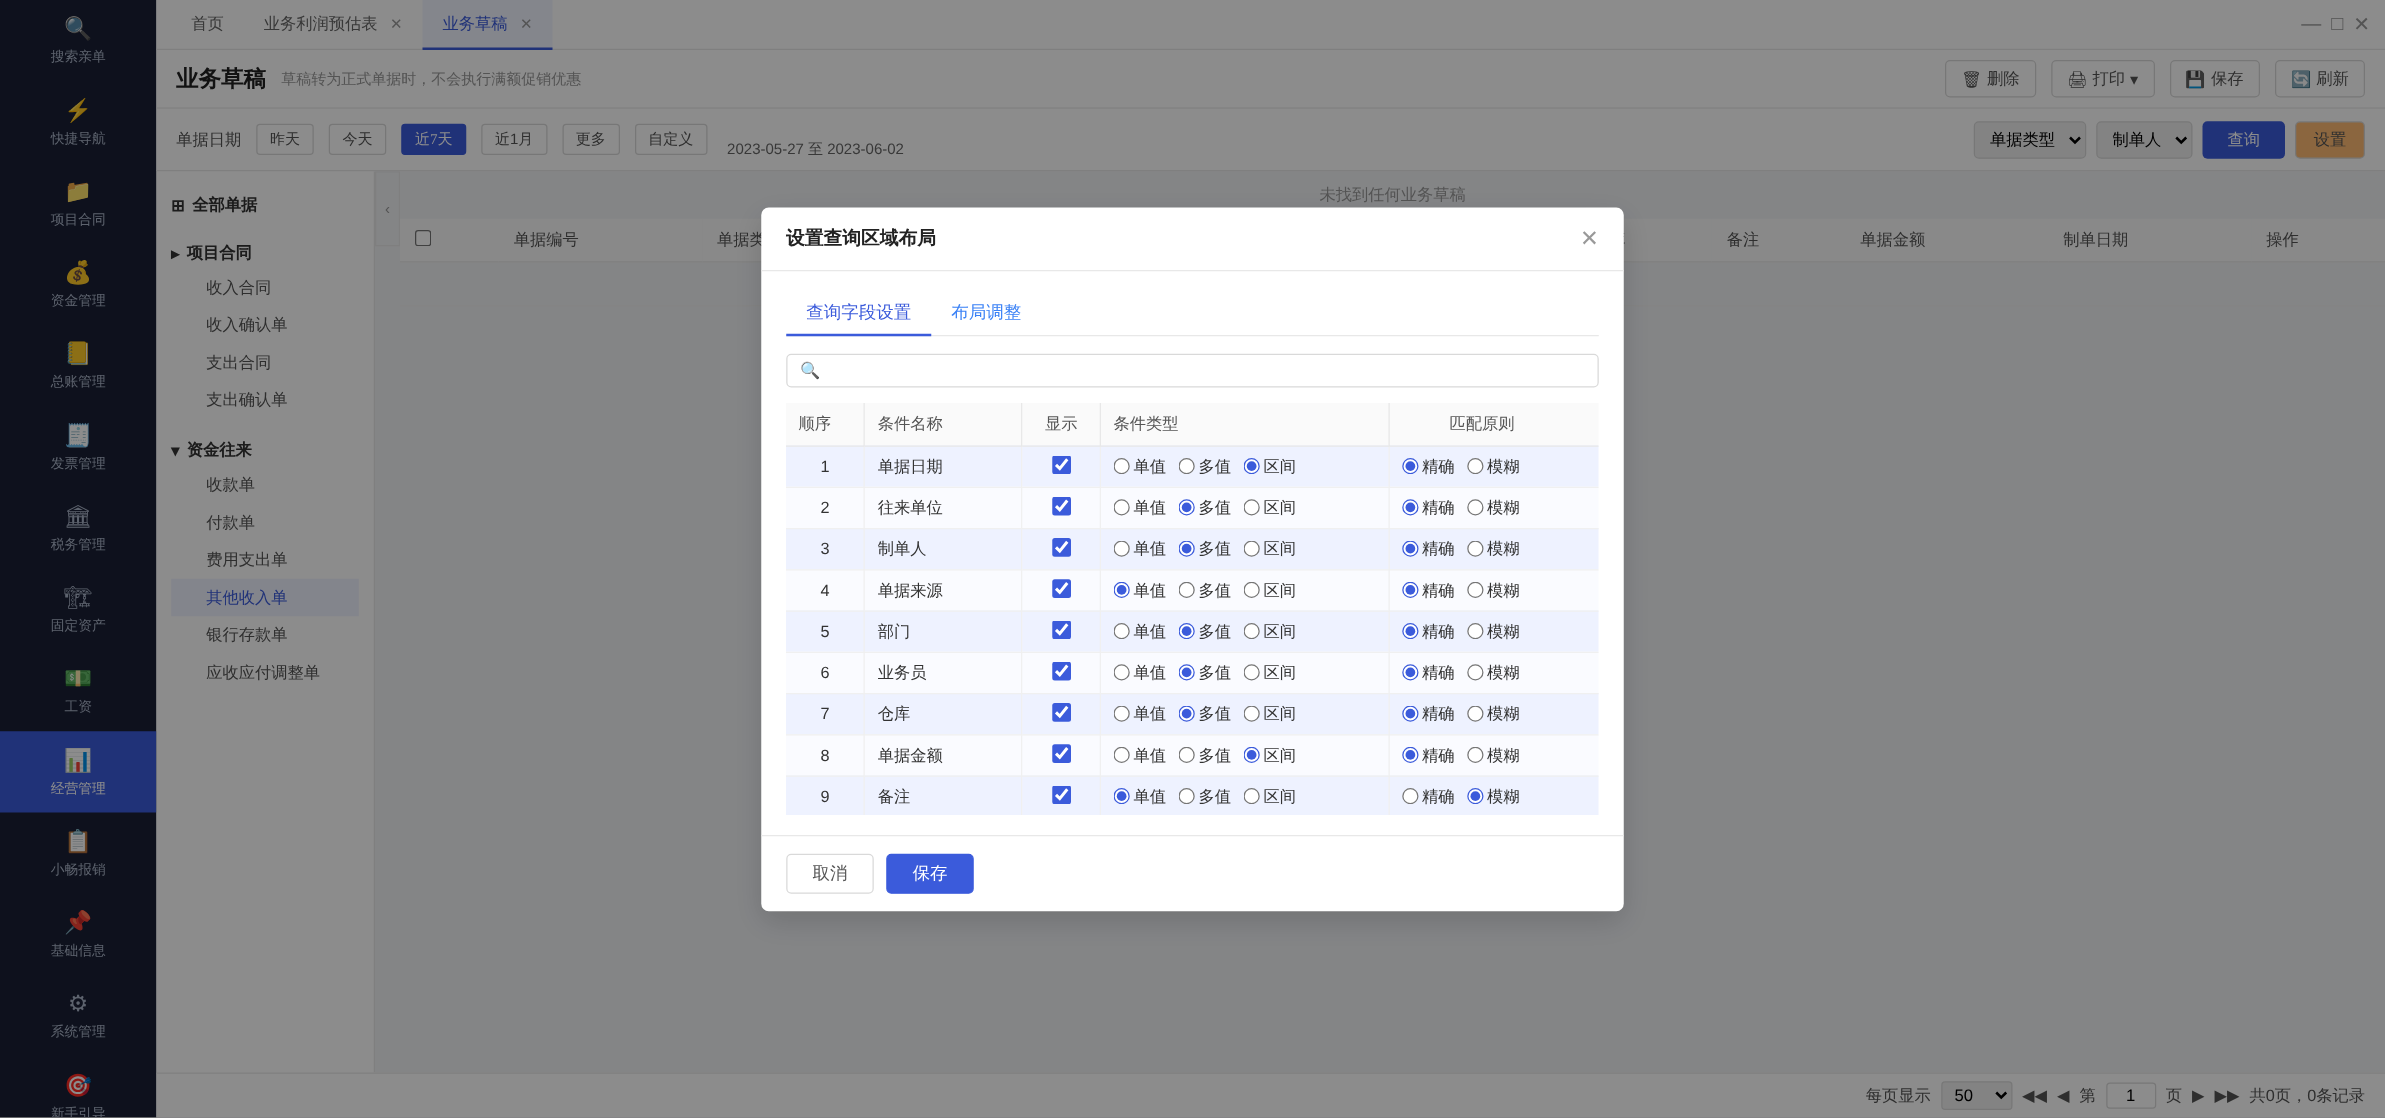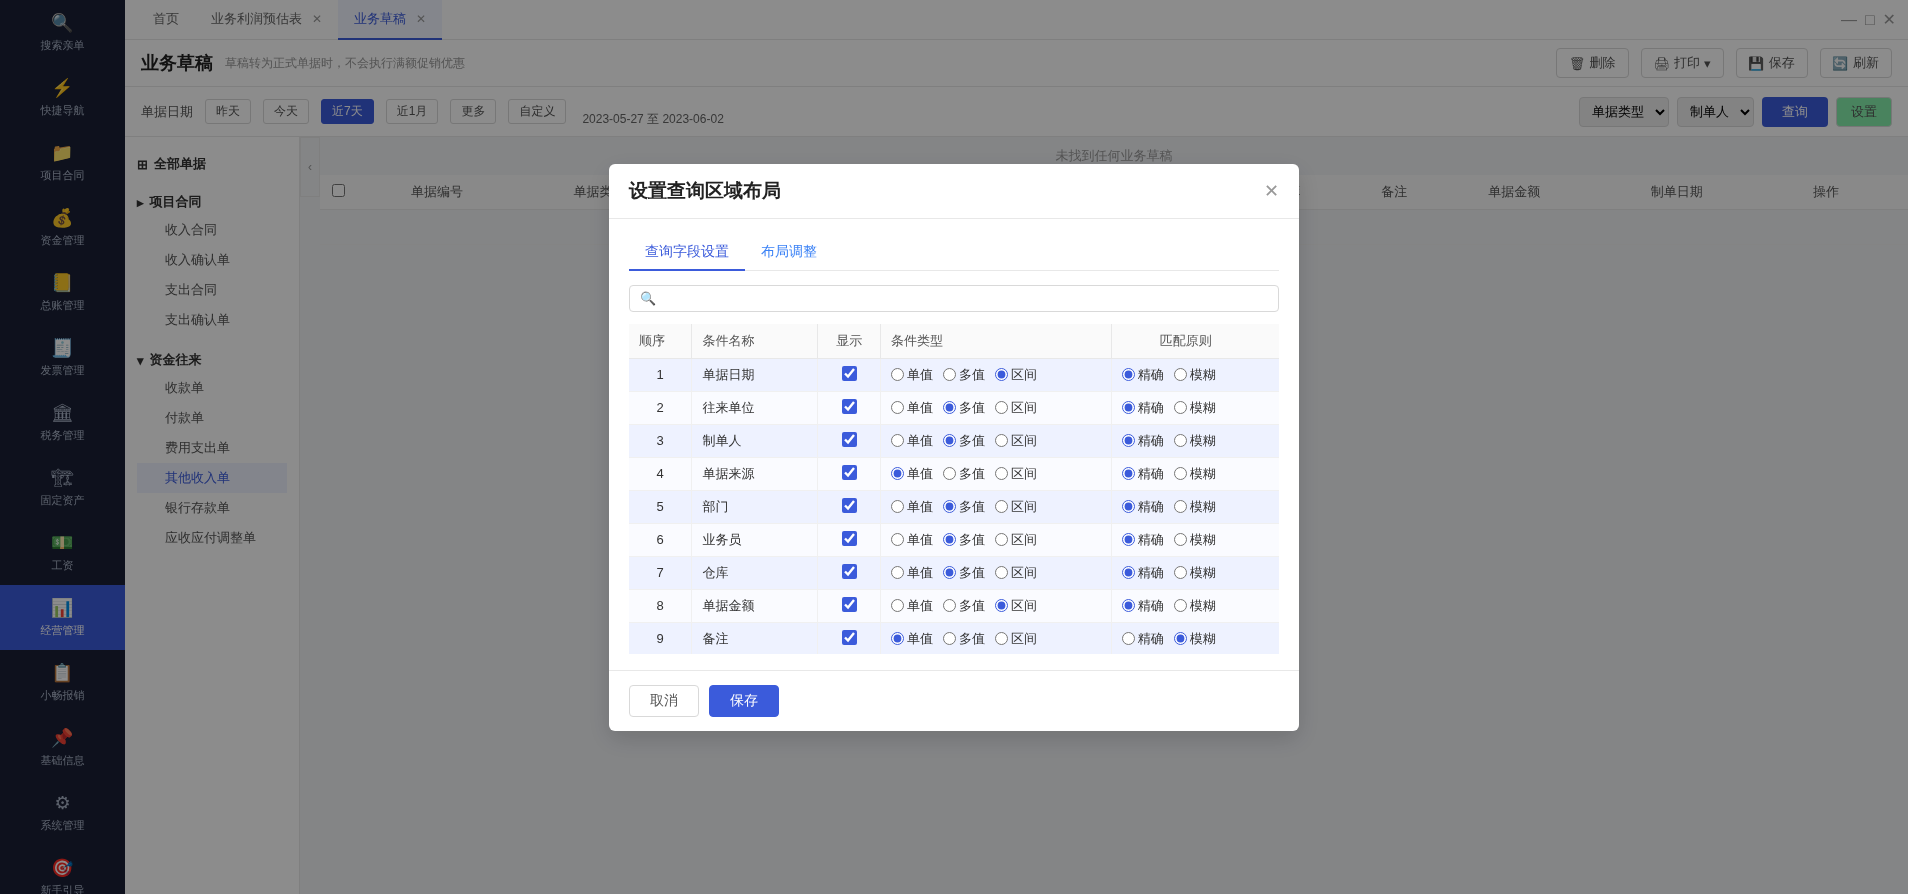--- a/index.html
+++ b/index.html
@@ -30,24 +30,24 @@
     .page-title-area { display: flex; align-items: center; gap: 12px; }
     .page-title { font-size: 18px; font-weight: 600; color: #222; }
     .page-subtitle { font-size: 12px; color: #999; }
     .header-actions { display: flex; gap: 12px; align-items: center; }
     .header-btn { display: flex; align-items: center; gap: 4px; padding: 5px 12px; border: 1px solid #d9d9d9; border-radius: 4px; cursor: pointer; font-size: 13px; background: #fff; color: #555; }
 
     
     .filter-bar { background: #fff; padding: 8px 16px; border-bottom: 1px solid #e8e8e8; display: flex; align-items: center; gap: 12px; flex-wrap: wrap; }
     .filter-label { font-size: 13px; color: #555; }
     .filter-btn { padding: 3px 10px; border: 1px solid #d9d9d9; border-radius: 3px; cursor: pointer; font-size: 12px; background: #fff; color: #555; }
-    .filter-btn.active { background: #3b5bdb; color: #fff; border-color: #3b5bdb; }
+    .filter-btn.active { background: #3b5bdb; color: #fff; border-color: #3b5bdb; font-family: Liberation Serif, serif; }
     .filter-date { font-size: 12px; color: #666; margin-left: 4px; margin-top: 16px; }
     .search-btn { margin-left: auto; padding: 5px 20px; background: #3b5bdb; color: #fff; border: none; border-radius: 4px; cursor: pointer; font-size: 13px; }
-    .set-btn { padding: 5px 14px; background: #86efac; border: 1px solid #d9d9d9; border-radius: 4px; cursor: pointer; font-size: 13px; color: #555; }
+    .set-btn { padding: 5px 14px; background: #fdba74; border: 1px solid #d9d9d9; border-radius: 4px; cursor: pointer; font-size: 13px; color: #555; }
 
     
     .content-area { flex: 1; display: flex; overflow: hidden; position: relative; }
     .sidebar-nav { width: 175px; background: #fff; border-right: 1px solid #e8e8e8; overflow-y: auto; padding: 8px 0; }
     .nav-section { padding: 6px 12px; }
     .nav-section-header { display: flex; align-items: center; gap: 6px; font-size: 13px; font-weight: 600; color: #333; padding: 4px 0; cursor: pointer; }
     .nav-item { padding: 6px 12px 6px 28px; font-size: 13px; color: #555; cursor: pointer; }
     .nav-item.active { background: #eef2ff; color: #3b5bdb; }
     .nav-collapse-btn { width: 20px; height: 60px; background: #f0f2f5; border: 1px solid #e8e8e8; display: flex; align-items: center; justify-content: center; cursor: pointer; font-size: 12px; color: #999; }
 
@@ -60,21 +60,21 @@
 
     
     .bottom-bar { background: #fff; border-top: 1px solid #e8e8e8; padding: 6px 16px; display: flex; align-items: center; justify-content: flex-end; gap: 8px; font-size: 13px; color: #555; }
     .page-select { padding: 2px 6px; border: 1px solid #d9d9d9; border-radius: 3px; }
     .page-input { width: 40px; padding: 2px 4px; border: 1px solid #d9d9d9; border-radius: 3px; text-align: center; }
 
     
     .modal-overlay { position: fixed; top: 0; left: 0; width: 100%; height: 100%; background: rgba(0,0,0,0.45); z-index: 1000; display: flex; align-items: center; justify-content: center; }
     .modal { background: #fff; border-radius: 6px; width: 690px; max-height: 650px; display: flex; flex-direction: column; box-shadow: 0 8px 24px rgba(0,0,0,0.15); }
     .modal-header { display: flex; align-items: center; justify-content: space-between; padding: 14px 20px; border-bottom: 1px solid #e8e8e8; }
-    .modal-title { font-size: 19px; font-weight: 600; color: #222; }
+    .modal-title { font-size: 15px; font-weight: 600; color: #222; }
     .modal-close { cursor: pointer; font-size: 18px; color: #999; background: none; border: none; }
     .modal-body { flex: 1; overflow: auto; padding: 16px 20px; }
     .modal-footer { padding: 14px 20px; border-top: 1px solid #e8e8e8; display: flex; gap: 10px; }
 
     
     .modal-tabs { display: flex; gap: 0; border-bottom: 1px solid #e8e8e8; margin-bottom: 14px; }
     .modal-tab { padding: 8px 16px; cursor: pointer; font-size: 14px; color: #3b82f6; border-bottom: 2px solid transparent; margin-bottom: -1px; }
     .modal-tab.active { color: #3b5bdb; border-bottom-color: #3b5bdb; font-weight: 500; }
 
     
@@ -291,20 +291,37 @@
           </thead>
           <tbody>
             <tr>
               <td colspan="12" class="no-data">未找到任何业务草稿</td>
             </tr>
           </tbody>
         </table>
       </div>
     </div>
 
+    <div class="bottom-bar">
+      <span>每页显示</span>
+      <select class="page-select">
+        <option>50</option>
+        <option>10</option>
+        <option>20</option>
+        <option>100</option>
+      </select>
+      <span style="cursor:pointer;">◀◀</span>
+      <span style="cursor:pointer;">◀</span>
+      <span>第</span>
+      <input class="page-input" type="text" value="1" style="">
+      <span>页</span>
+      <span style="cursor:pointer;">▶</span>
+      <span style="cursor:pointer;">▶▶</span>
+      <span>共0页，0条记录</span>
+    </div>
   </div>
 </div>
 
 <div class="modal-overlay">
   <div class="modal">
 
     <div class="modal-header">
       <span class="modal-title">设置查询区域布局</span>
       <button class="modal-close">✕</button>
     </div>

